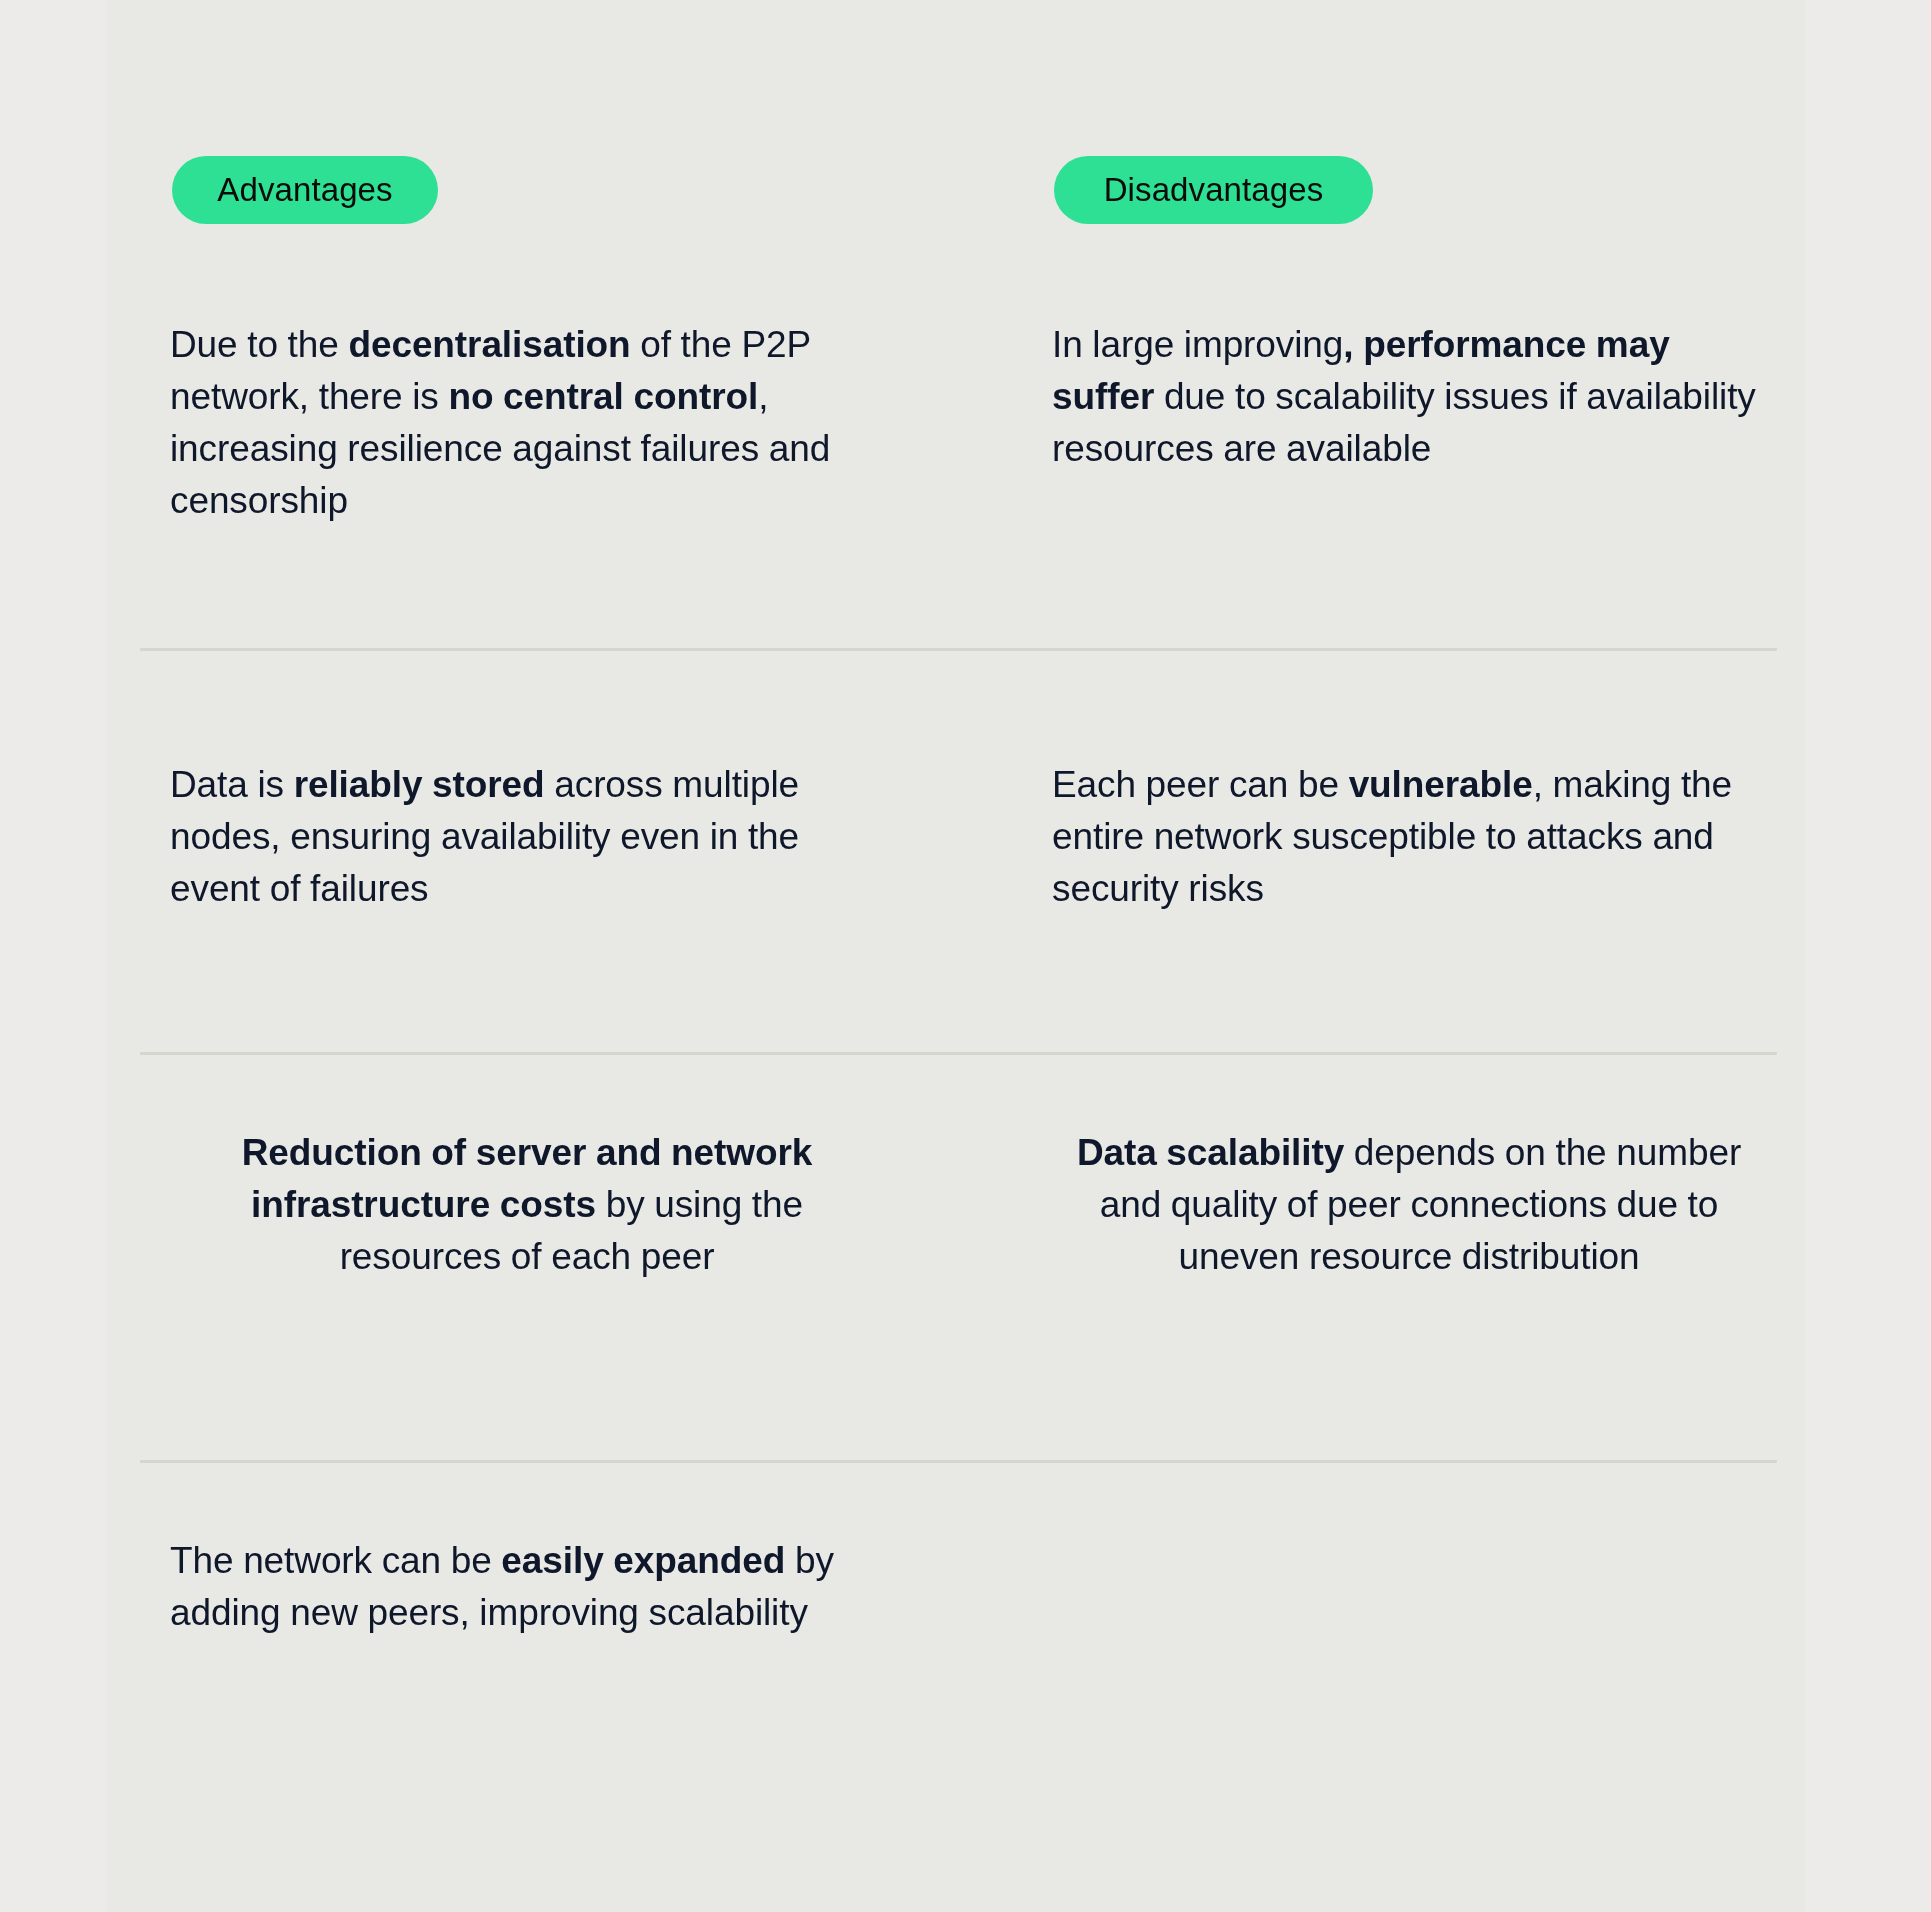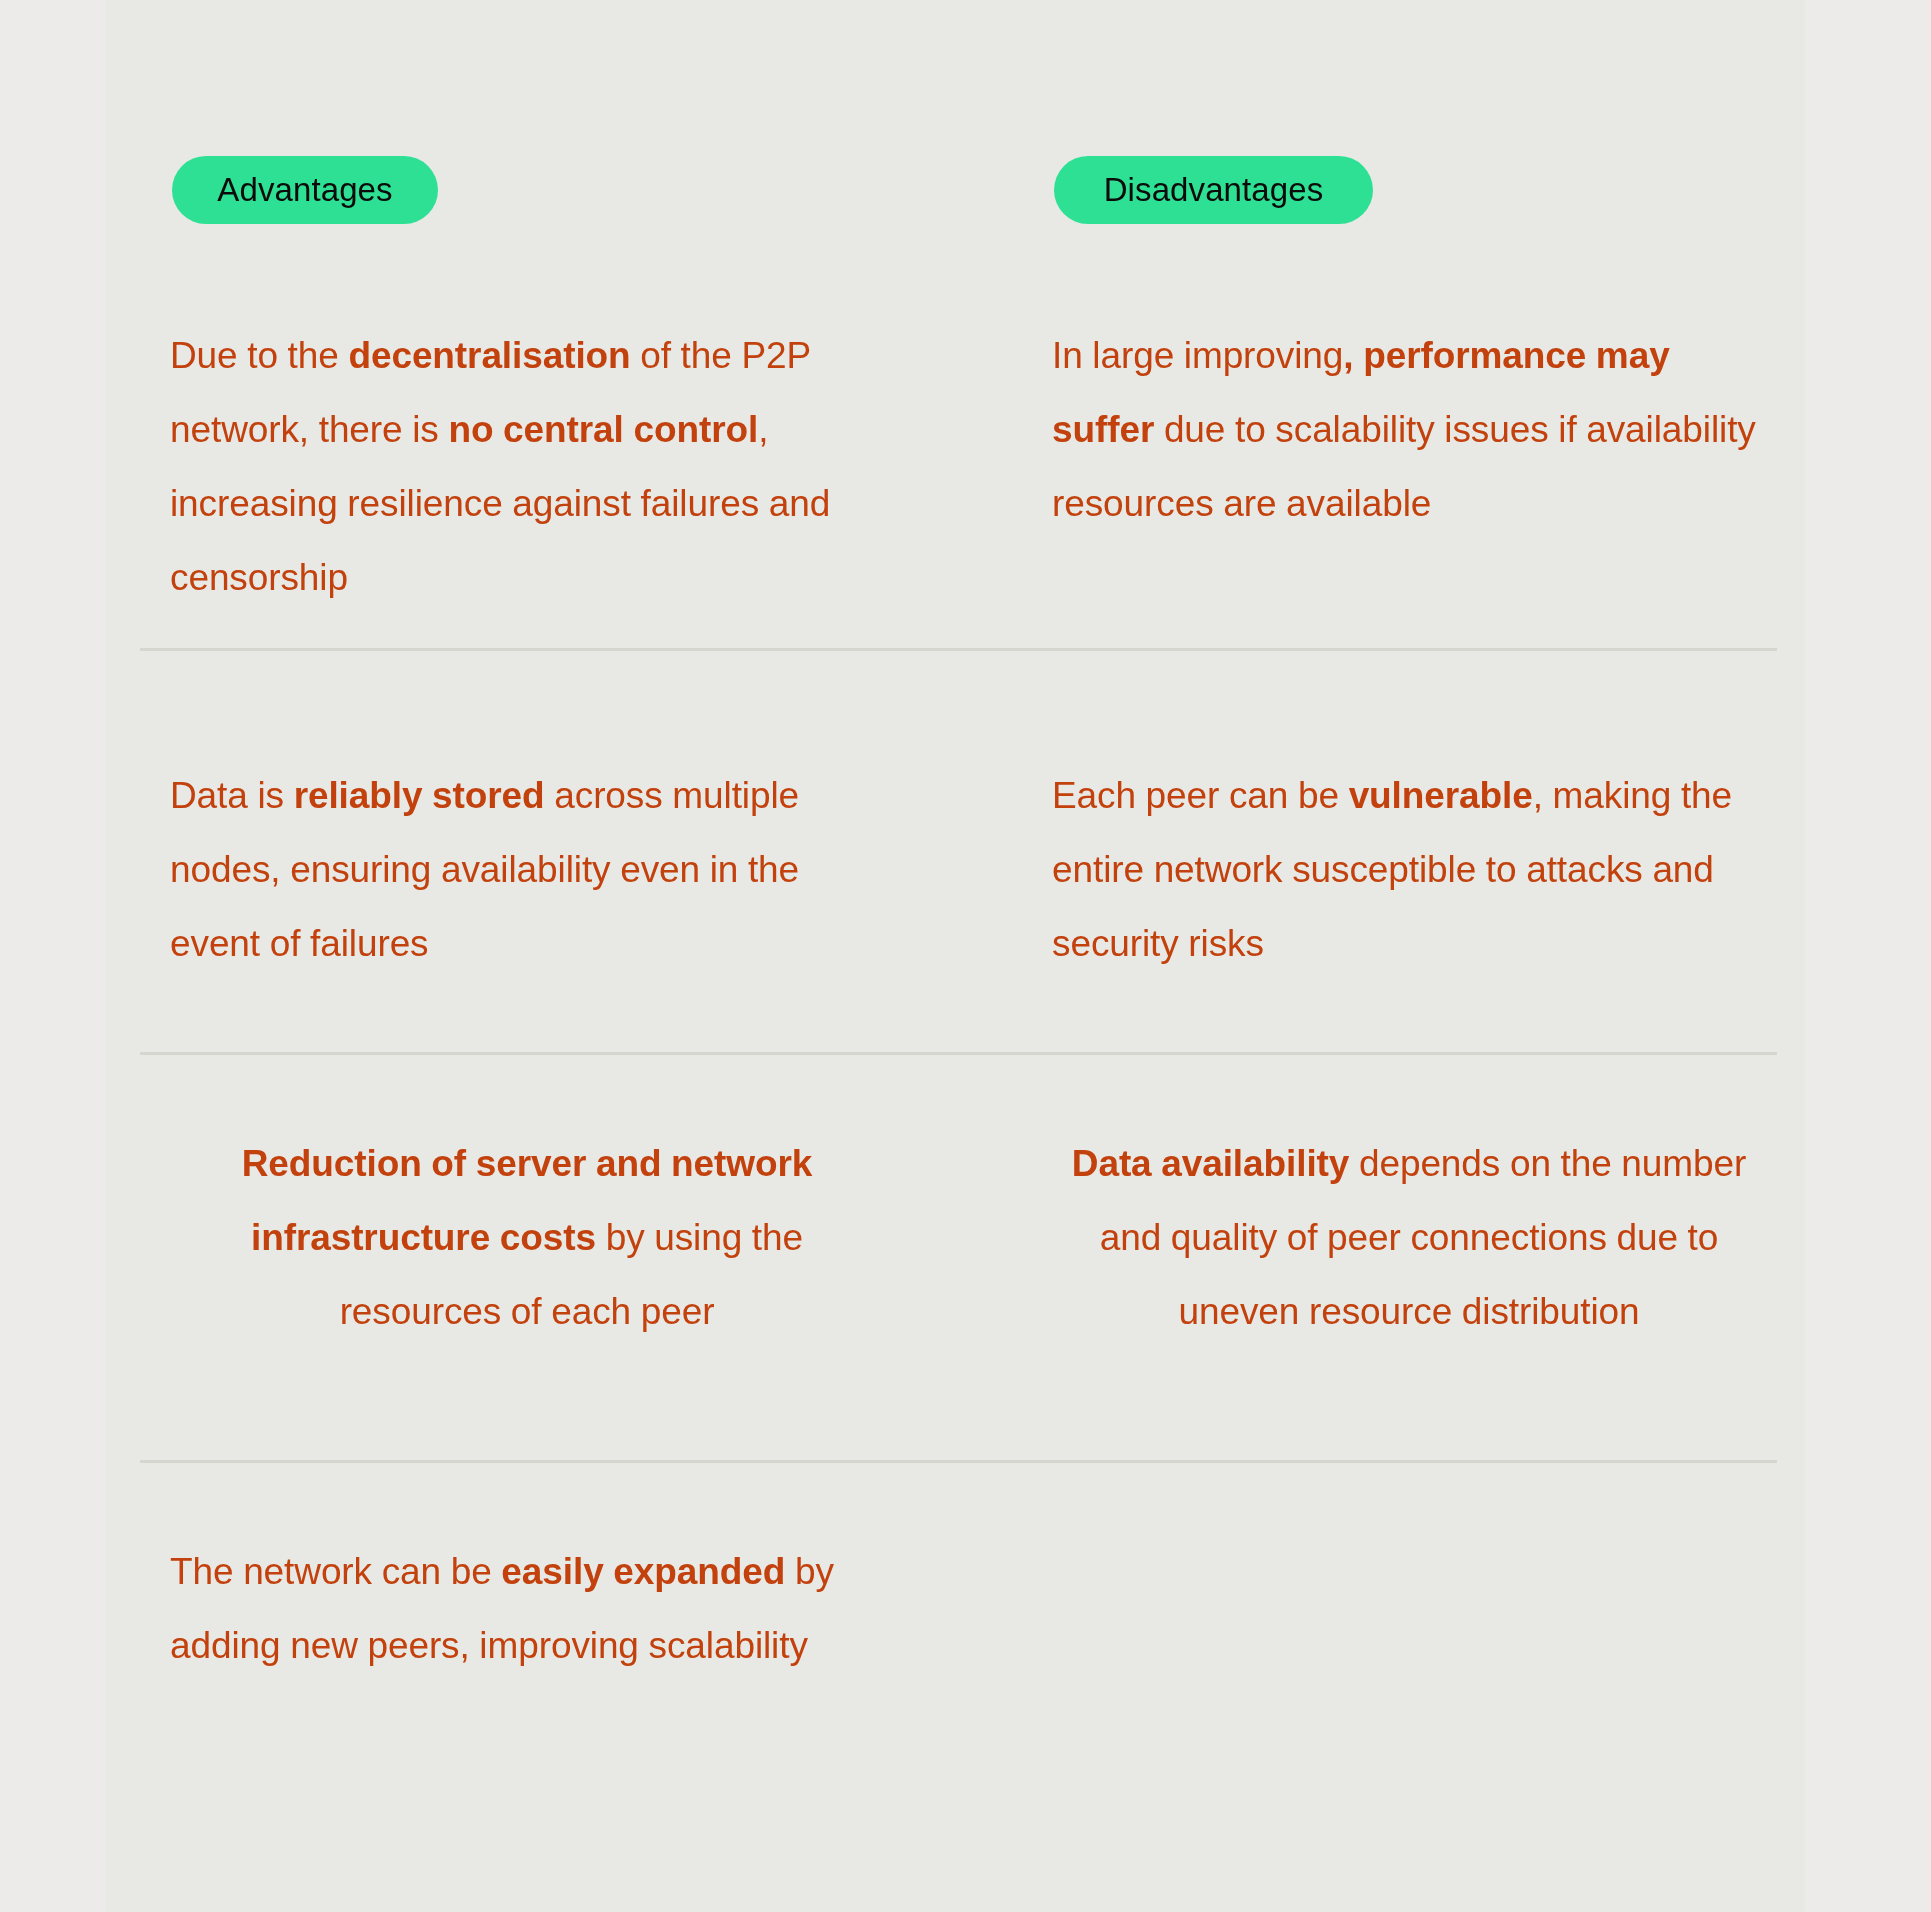--- a/index.html
+++ b/index.html
@@ -106,22 +106,22 @@
   .cell.right { left: 1052px; }
 
   #row-0 .cell { padding-top: 0px; }
   #row-1 .cell { padding-top: 111px; }
   #row-2 .cell { padding-top: 75px; text-align: center; }
   #row-3 .cell { padding-top: 75px; }
 
   .cell-text {
     margin: 0;
     font-size: 37px;
-    line-height: 74px;
-    color: #c2410c;
+    line-height: 52px;
+    color: #0f172a;
     font-weight: 400;
     letter-spacing: -0.1px;
     font-stretch: condensed;
     word-spacing: -0.5px;
   }
   .cell-text b {
     font-weight: 700;
   }
 </style>
 </head>
@@ -160,21 +160,21 @@
         <p class="cell-text"><span>Each peer can be </span><b>vulnerable</b><span>, making the entire network susceptible to attacks and security risks</span></p>
       </div>
     </div>
 
     <div class="row" id="row-2">
       <div class="divider"></div>
       <div class="cell left">
         <p class="cell-text"><b>Reduction of server and network infrastructure costs</b><span> by using the resources of each peer</span></p>
       </div>
       <div class="cell right">
-        <p class="cell-text"><b>Data availability</b><span> depends on the number and quality of peer connections due to uneven resource distribution</span></p>
+        <p class="cell-text"><b>Data scalability</b><span> depends on the number and quality of peer connections due to uneven resource distribution</span></p>
       </div>
     </div>
 
     <div class="row" id="row-3">
       <div class="divider"></div>
       <div class="cell left">
         <p class="cell-text"><span>The network can be </span><b>easily expanded</b><span> by adding new peers, improving scalability</span></p>
       </div>
       <div class="cell right">
         <p class="cell-text"></p>

